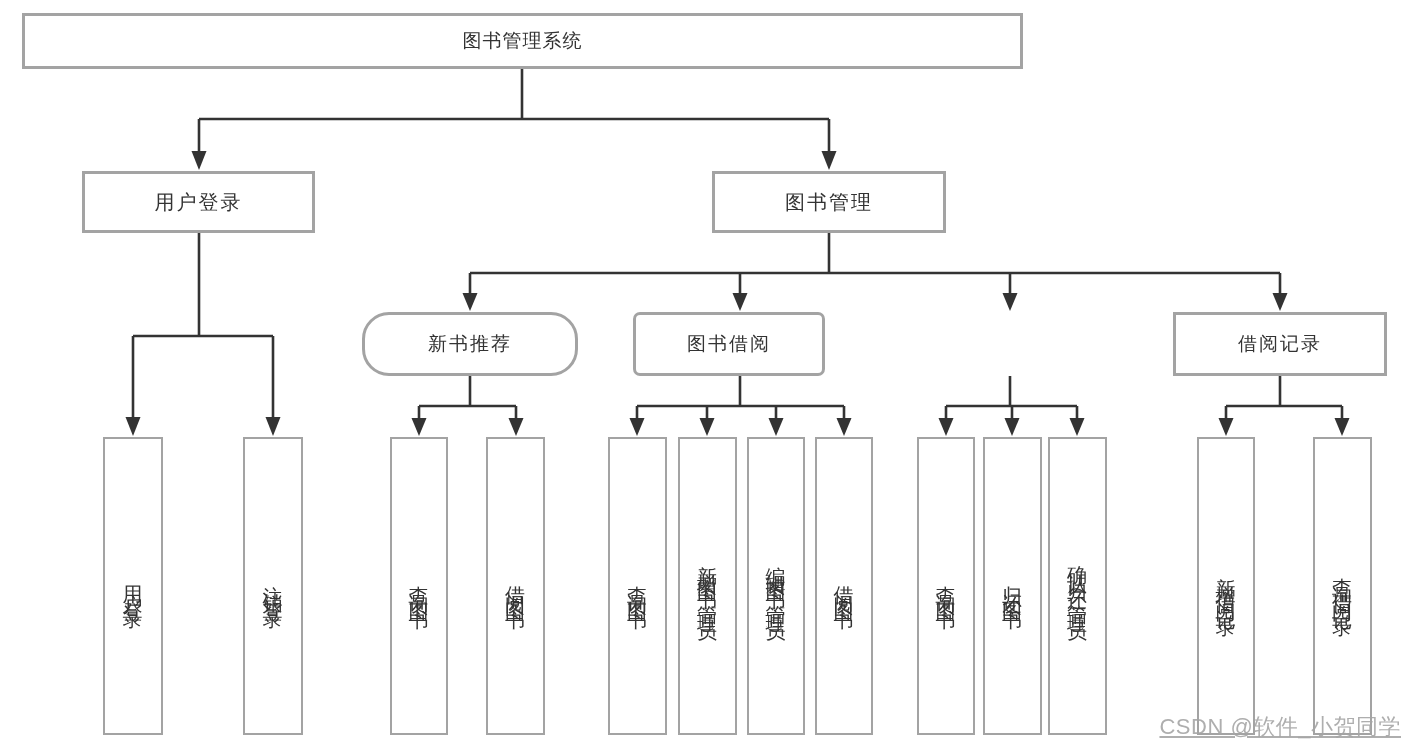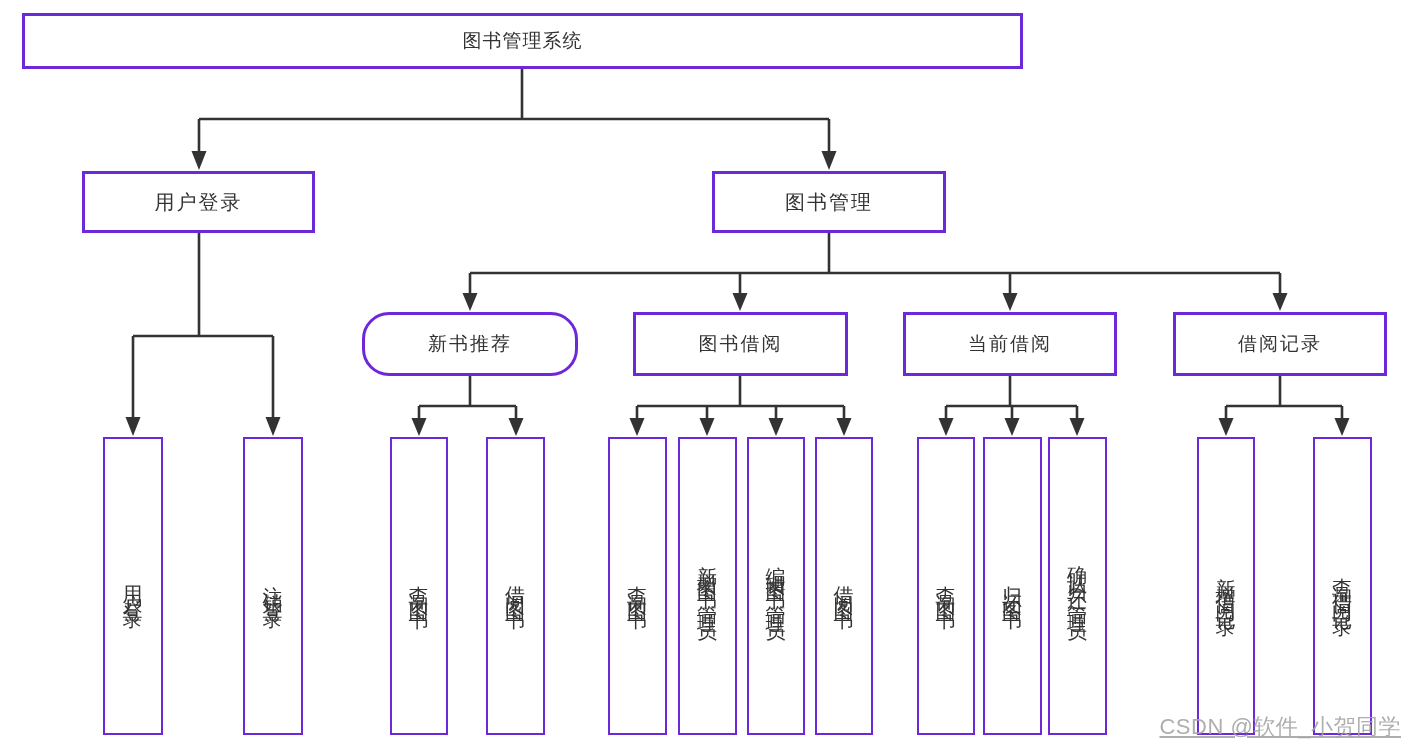--- a/index.html
+++ b/index.html
@@ -29,21 +29,21 @@
     fill: none;
   }
   svg.connectors polygon {
     fill: #333333;
     stroke: none;
   }
   .node {
     position: absolute;
     box-sizing: border-box;
     background: #ffffff;
-    border: 3px solid #6d28d9;
+    border: 3px solid #a3a3a3;
     color: #333333;
     display: flex;
     align-items: center;
     justify-content: center;
     z-index: 2;
     text-align: center;
   }
   .node.root {
     left: 22px; top: 13px; width: 1001px; height: 56px;
     font-size: 19px;
@@ -147,22 +147,21 @@
     <line x1="1342" y1="406" x2="1342" y2="419"></line>
     <polygon points="1334.5,418 1349.5,418 1342,436"></polygon>
   </svg>
 
   <div class="node root">图书管理系统</div>
 
   <div class="node branch" style="left:82px;width:233px;">用户登录</div>
   <div class="node branch" style="left:712px;width:234px;">图书管理</div>
 
   <div class="node group" style="left:362px;width:216px;border-radius:27px;">新书推荐</div>
-  <div class="node group" style="left:633px;width:215px;">图书借阅</div>
-  <div class="node group" style="left:903px;width:214px;">当前借阅</div>
+  <div class="node group" style="left:633px;width:192px;border-radius:7px;">图书借阅</div>
   <div class="node group" style="left:1173px;width:214px;">借阅记录</div>
 
   <div class="node leaf" style="left:103px;width:60px;">
     <span>用户登录</span>
   </div>
   <div class="node leaf" style="left:243px;width:60px;">
     <span>注销登录</span>
   </div>
 
   <div class="node leaf" style="left:390px;width:58px;">

